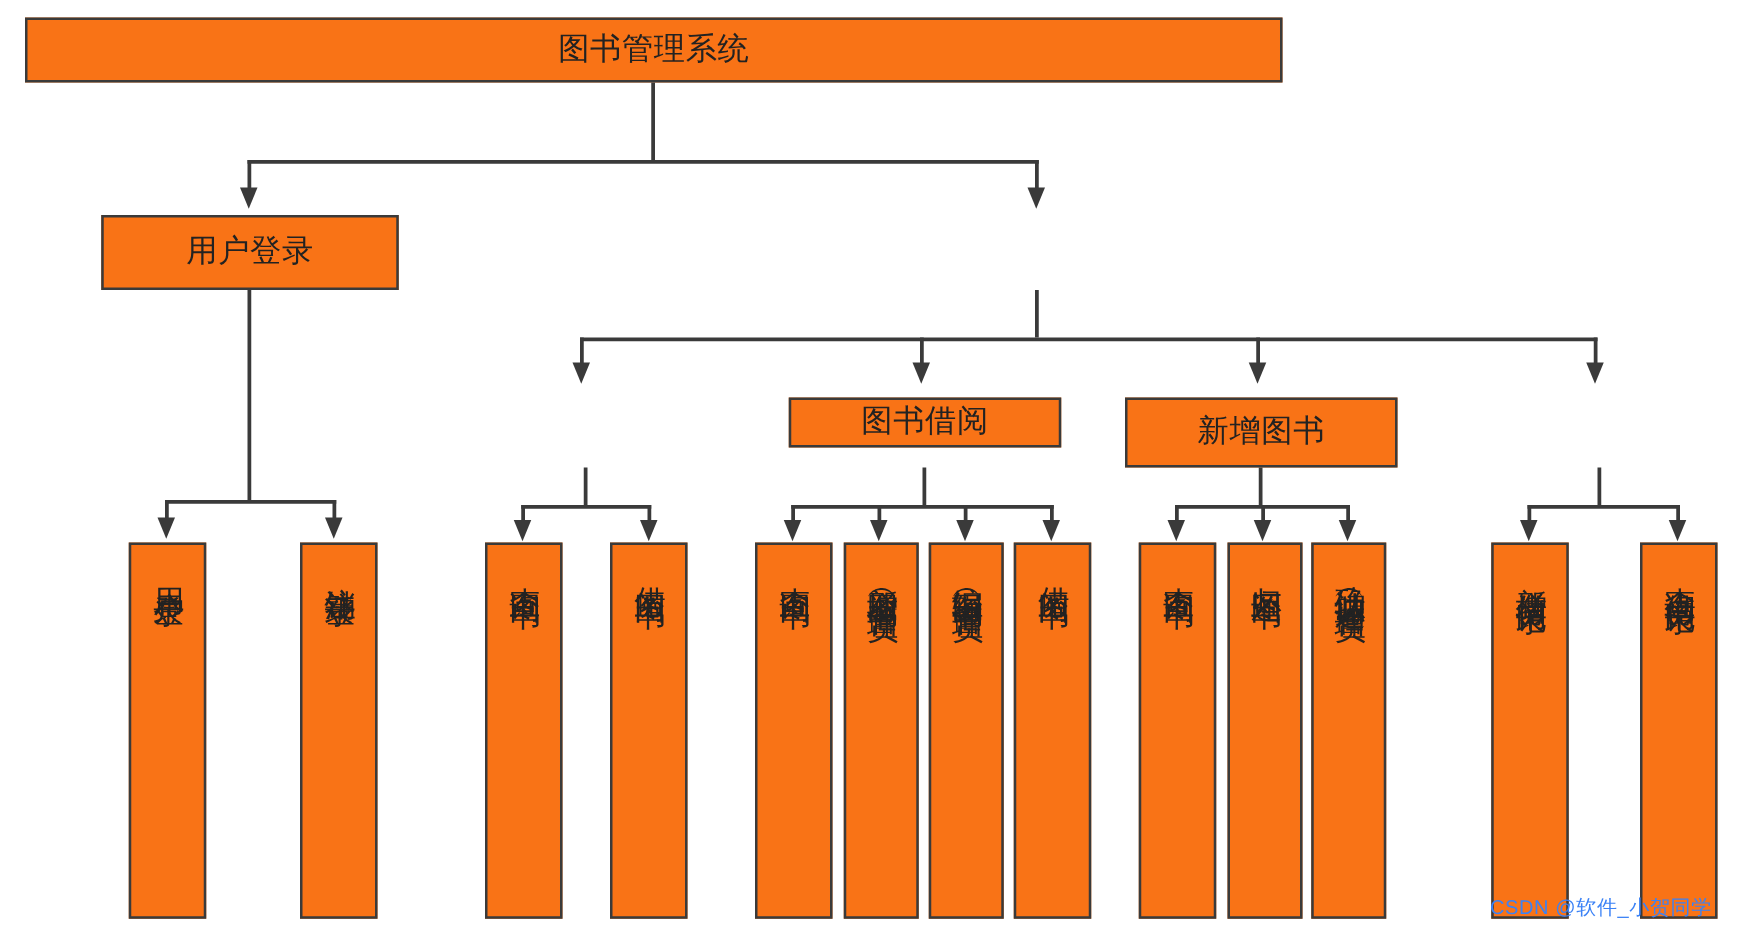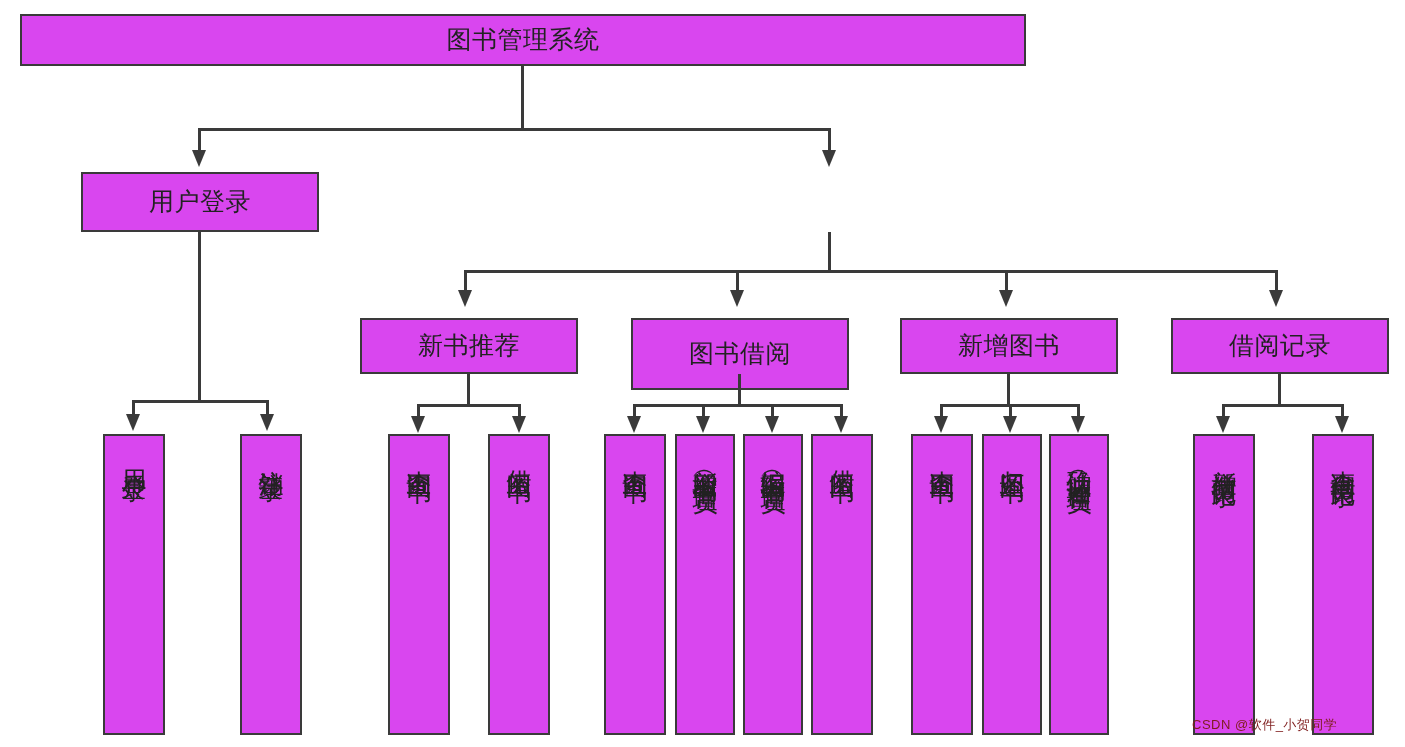--- a/index.html
+++ b/index.html
@@ -11,21 +11,21 @@
     position:relative;
     width:1405px;
     height:747px;
     background:#ffffff;
     overflow:hidden;
   }
   
   .node{
     position:absolute;
     box-sizing:border-box;
-    background:#d946ef;
+    background:#f97316;
     border:2px solid #3a3a3a;
     display:flex;
     align-items:center;
     justify-content:center;
     color:#222222;
   }
   .node .lbl{
     display:block;
     white-space:pre;
     line-height:1.02;
@@ -60,22 +60,22 @@
   .arrow{
     position:absolute;
     width:0;height:0;
     border-left:7px solid transparent;
     border-right:7px solid transparent;
     border-top:17px solid #3a3a3a;
   }
   
   #watermark{
     position:absolute;
-    font-size:13px;
-    color:#7f1d1d;
+    font-size:16px;
+    color:#3b82f6;
     white-space:nowrap;
     letter-spacing:0.5px;
     pointer-events:none;
   }
 </style>
 </head>
 <body>
 
 <div id="canvas">
 
@@ -109,31 +109,25 @@
   <div class="ln hln" style="left:464px;top:270px;width:814px;height:3px;"></div>
   <div class="ln vln" style="left:464px;top:270px;width:3px;height:22px;"></div>
   <div class="arrow" style="left:458px;top:290px;"></div>
   <div class="ln vln" style="left:736px;top:270px;width:3px;height:22px;"></div>
   <div class="arrow" style="left:730px;top:290px;"></div>
   <div class="ln vln" style="left:1005px;top:270px;width:3px;height:22px;"></div>
   <div class="arrow" style="left:999px;top:290px;"></div>
   <div class="ln vln" style="left:1275px;top:270px;width:3px;height:22px;"></div>
   <div class="arrow" style="left:1269px;top:290px;"></div>
 
-  <div class="node h-node" style="left:360px;top:318px;width:218px;height:56px;">
-    <span class="lbl">新书推荐</span>
-  </div>
-  <div class="node h-node" style="left:631px;top:318px;width:218px;height:72px;">
+  <div class="node h-node" style="left:631px;top:318px;width:218px;height:40px;">
     <span class="lbl">图书借阅</span>
   </div>
   <div class="node h-node" style="left:900px;top:318px;width:218px;height:56px;">
     <span class="lbl">新增图书</span>
-  </div>
-  <div class="node h-node" style="left:1171px;top:318px;width:218px;height:56px;">
-    <span class="lbl">借阅记录</span>
   </div>
 
   <div class="ln vln" style="left:467px;top:374px;width:3px;height:30px;"></div>
   <div class="ln hln" style="left:417px;top:404px;width:104px;height:3px;"></div>
   <div class="ln vln" style="left:417px;top:404px;width:3px;height:14px;"></div>
   <div class="arrow" style="left:411px;top:416px;"></div>
   <div class="ln vln" style="left:518px;top:404px;width:3px;height:14px;"></div>
   <div class="arrow" style="left:512px;top:416px;"></div>
 
   <div class="ln vln" style="left:738px;top:374px;width:3px;height:30px;"></div>

